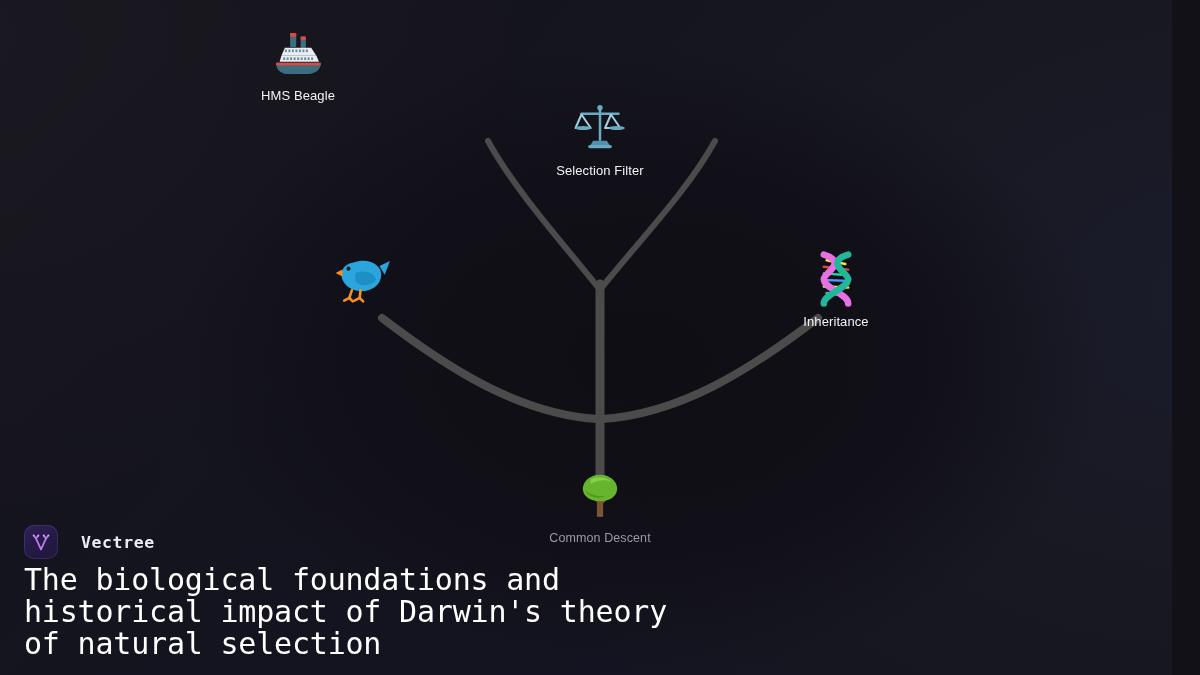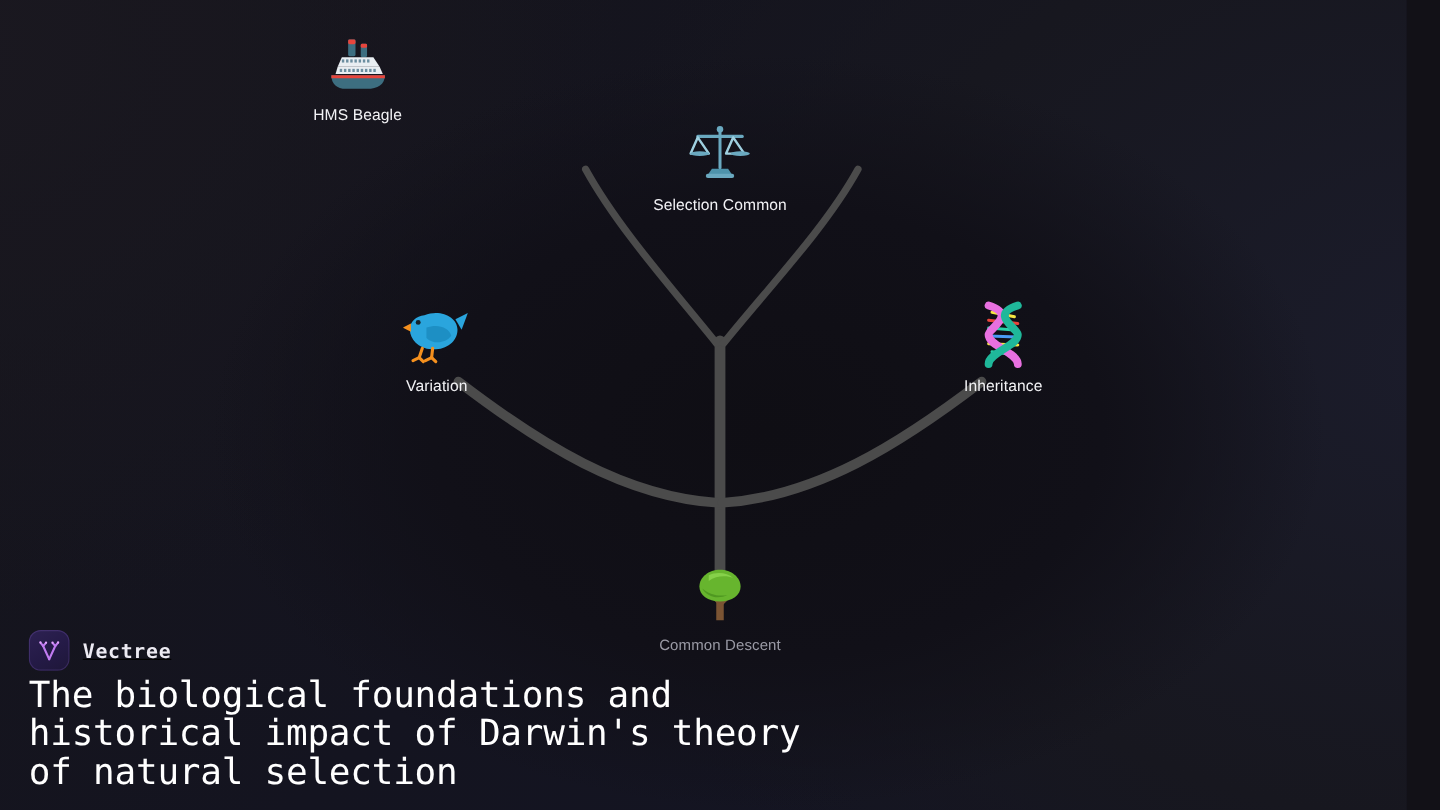--- a/index.html
+++ b/index.html
@@ -30,21 +30,21 @@
     font-size:13px; line-height:16px; color:#f2f2f5;
     letter-spacing:.1px; white-space:nowrap;
   }
   .node.dim .label { color:#9a9aa5; font-size:12.5px; }
 
   
   #footer {
     position:absolute; left:0; bottom:0; width:1200px; height:160px;
     padding:0 24px;
   }
-  #brand { position:absolute; left:24px; top:10px; display:flex; align-items:center; gap:11px;text-decoration:underline; }
+  #brand { position:absolute; left:24px; top:10px; display:flex; align-items:center; gap:23px; }
   #brand-mark {
     width:34px; height:34px; border-radius:10px;
     background:linear-gradient(150deg,#2d2152 0%, #241a46 55%, #1e1738 100%);
     display:flex; align-items:center; justify-content:center;
     box-shadow:0 0 0 1px rgba(150,110,220,.22) inset;
   }
   #brand-name {
     font-family:"DejaVu Sans Mono", monospace;
     font-weight:700; font-size:16.5px; color:#eceaf2; letter-spacing:.6px;
   }
@@ -132,21 +132,21 @@
         <path d="M10,16 L3,32 H21 z" fill="none" stroke="#9fd0e0" stroke-width="2.4" stroke-linejoin="round"></path>
         <ellipse cx="12" cy="32" rx="9.5" ry="2.4" fill="#6aa9c0"></ellipse>
 
         <path d="M54,16 L47,32 H65 z" fill="none" stroke="#9fd0e0" stroke-width="2.4" stroke-linejoin="round" transform="translate(-9,0)"></path>
         <ellipse cx="52" cy="32" rx="9.5" ry="2.4" fill="#6aa9c0"></ellipse>
 
         <path d="M24,47 h16 l4,6 H20 z" fill="#4e93ab"></path>
         <rect x="18" y="52" width="28" height="4" rx="2" fill="#6aa9c0"></rect>
       </svg>
     </div>
-    <div class="label">Selection Common</div>
+    <div class="label">Selection Filter</div>
   </div>
 
   <div class="node" style="left:364px; top:248px;">
     <div class="glyph">
       <svg width="56" height="50" viewBox="0 0 64 58" xmlns="http://www.w3.org/2000/svg">
 
         <path d="M50,14 L62,8 L56,24 z" fill="#2aa5dd"></path>
 
         <path d="M20,10 C36,4 52,12 52,24 C52,36 40,44 27,43 C14,42 6,33 6,24 C6,16 12,11 20,10 z" fill="#2aa5dd"></path>
 
@@ -159,21 +159,20 @@
         <g stroke="#f5901e" stroke-width="3" stroke-linecap="round" fill="none">
           <path d="M18,42 L15,51"></path>
             <path d="M15,51 L9,54"></path>
             <path d="M15,51 L19,55"></path>
           <path d="M28,42 L27,51"></path>
             <path d="M27,51 L21,54"></path>
             <path d="M27,51 L31,55"></path>
         </g>
       </svg>
     </div>
-    <div class="label">Variation</div>
   </div>
 
   <div class="node" style="left:836px; top:248px;">
     <div class="glyph">
       <svg width="52" height="60" viewBox="0 0 54 64" xmlns="http://www.w3.org/2000/svg">
 
         <g stroke-width="2.6" stroke-linecap="round">
           <path d="M17,12 L37,16" stroke="#f5e642"></path>
           <path d="M14,19 L40,22" stroke="#e8453c"></path>
           <path d="M14,26 L40,28" stroke="#2ad1a8"></path>

